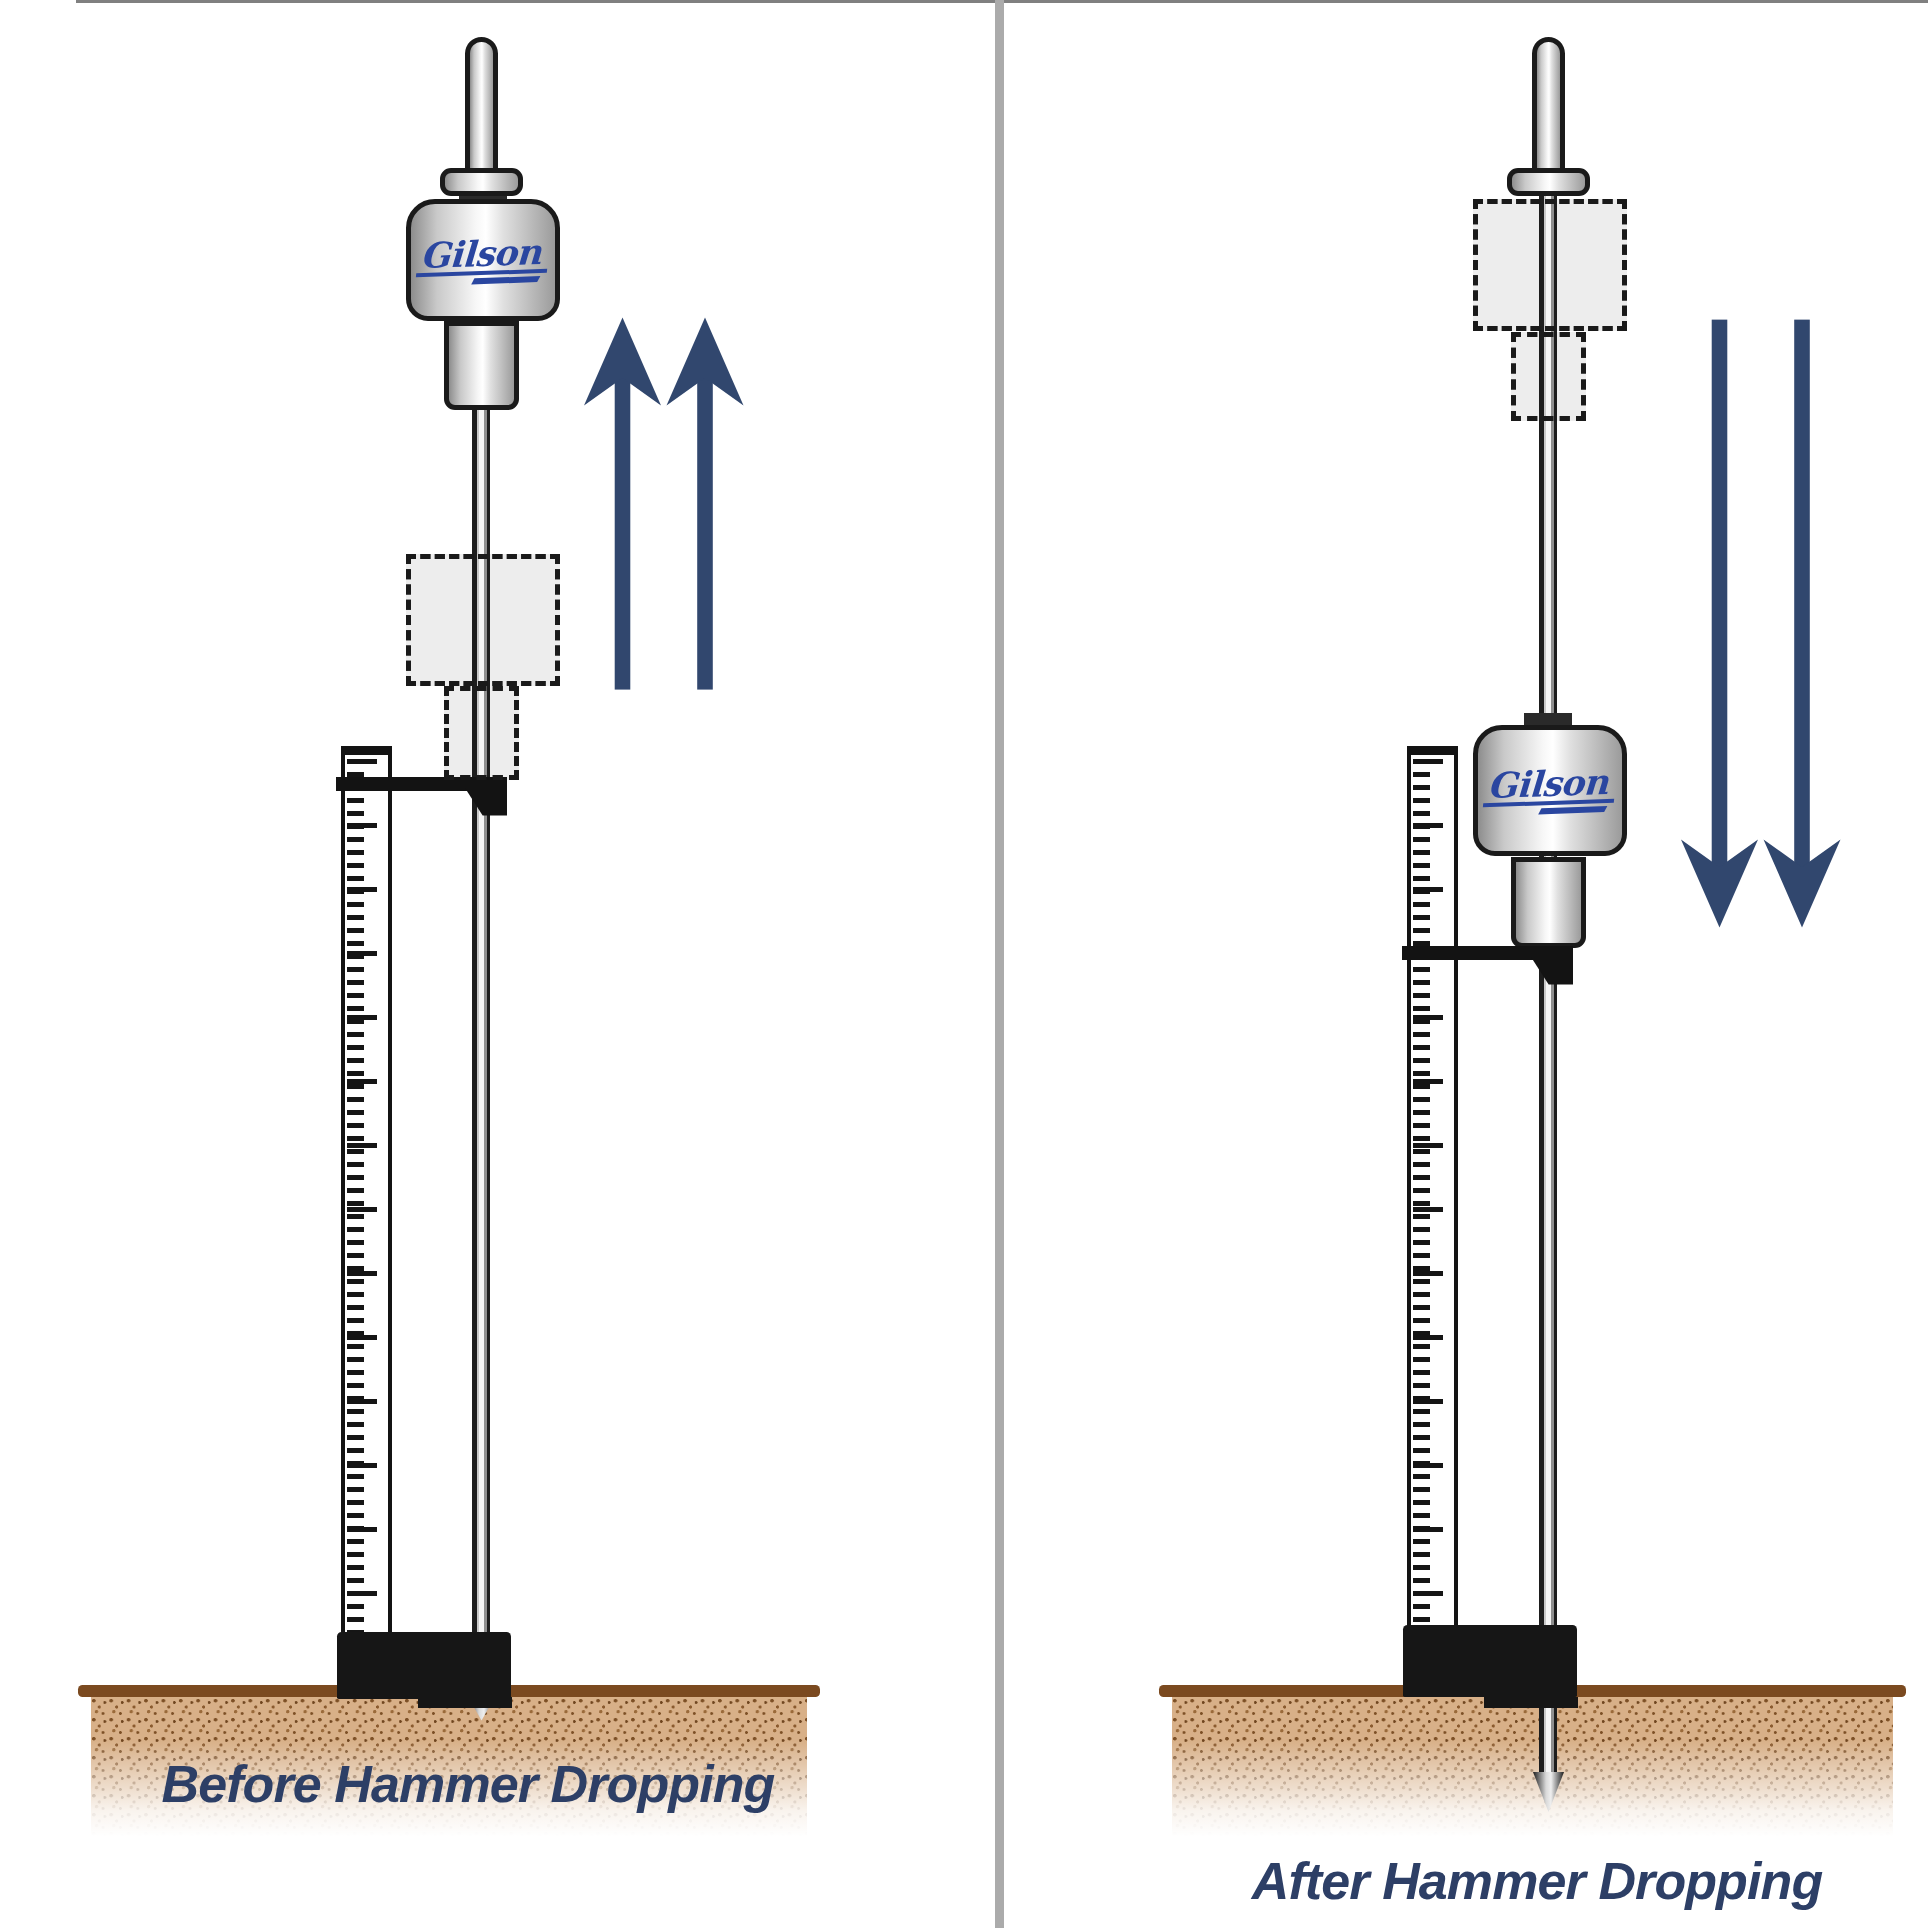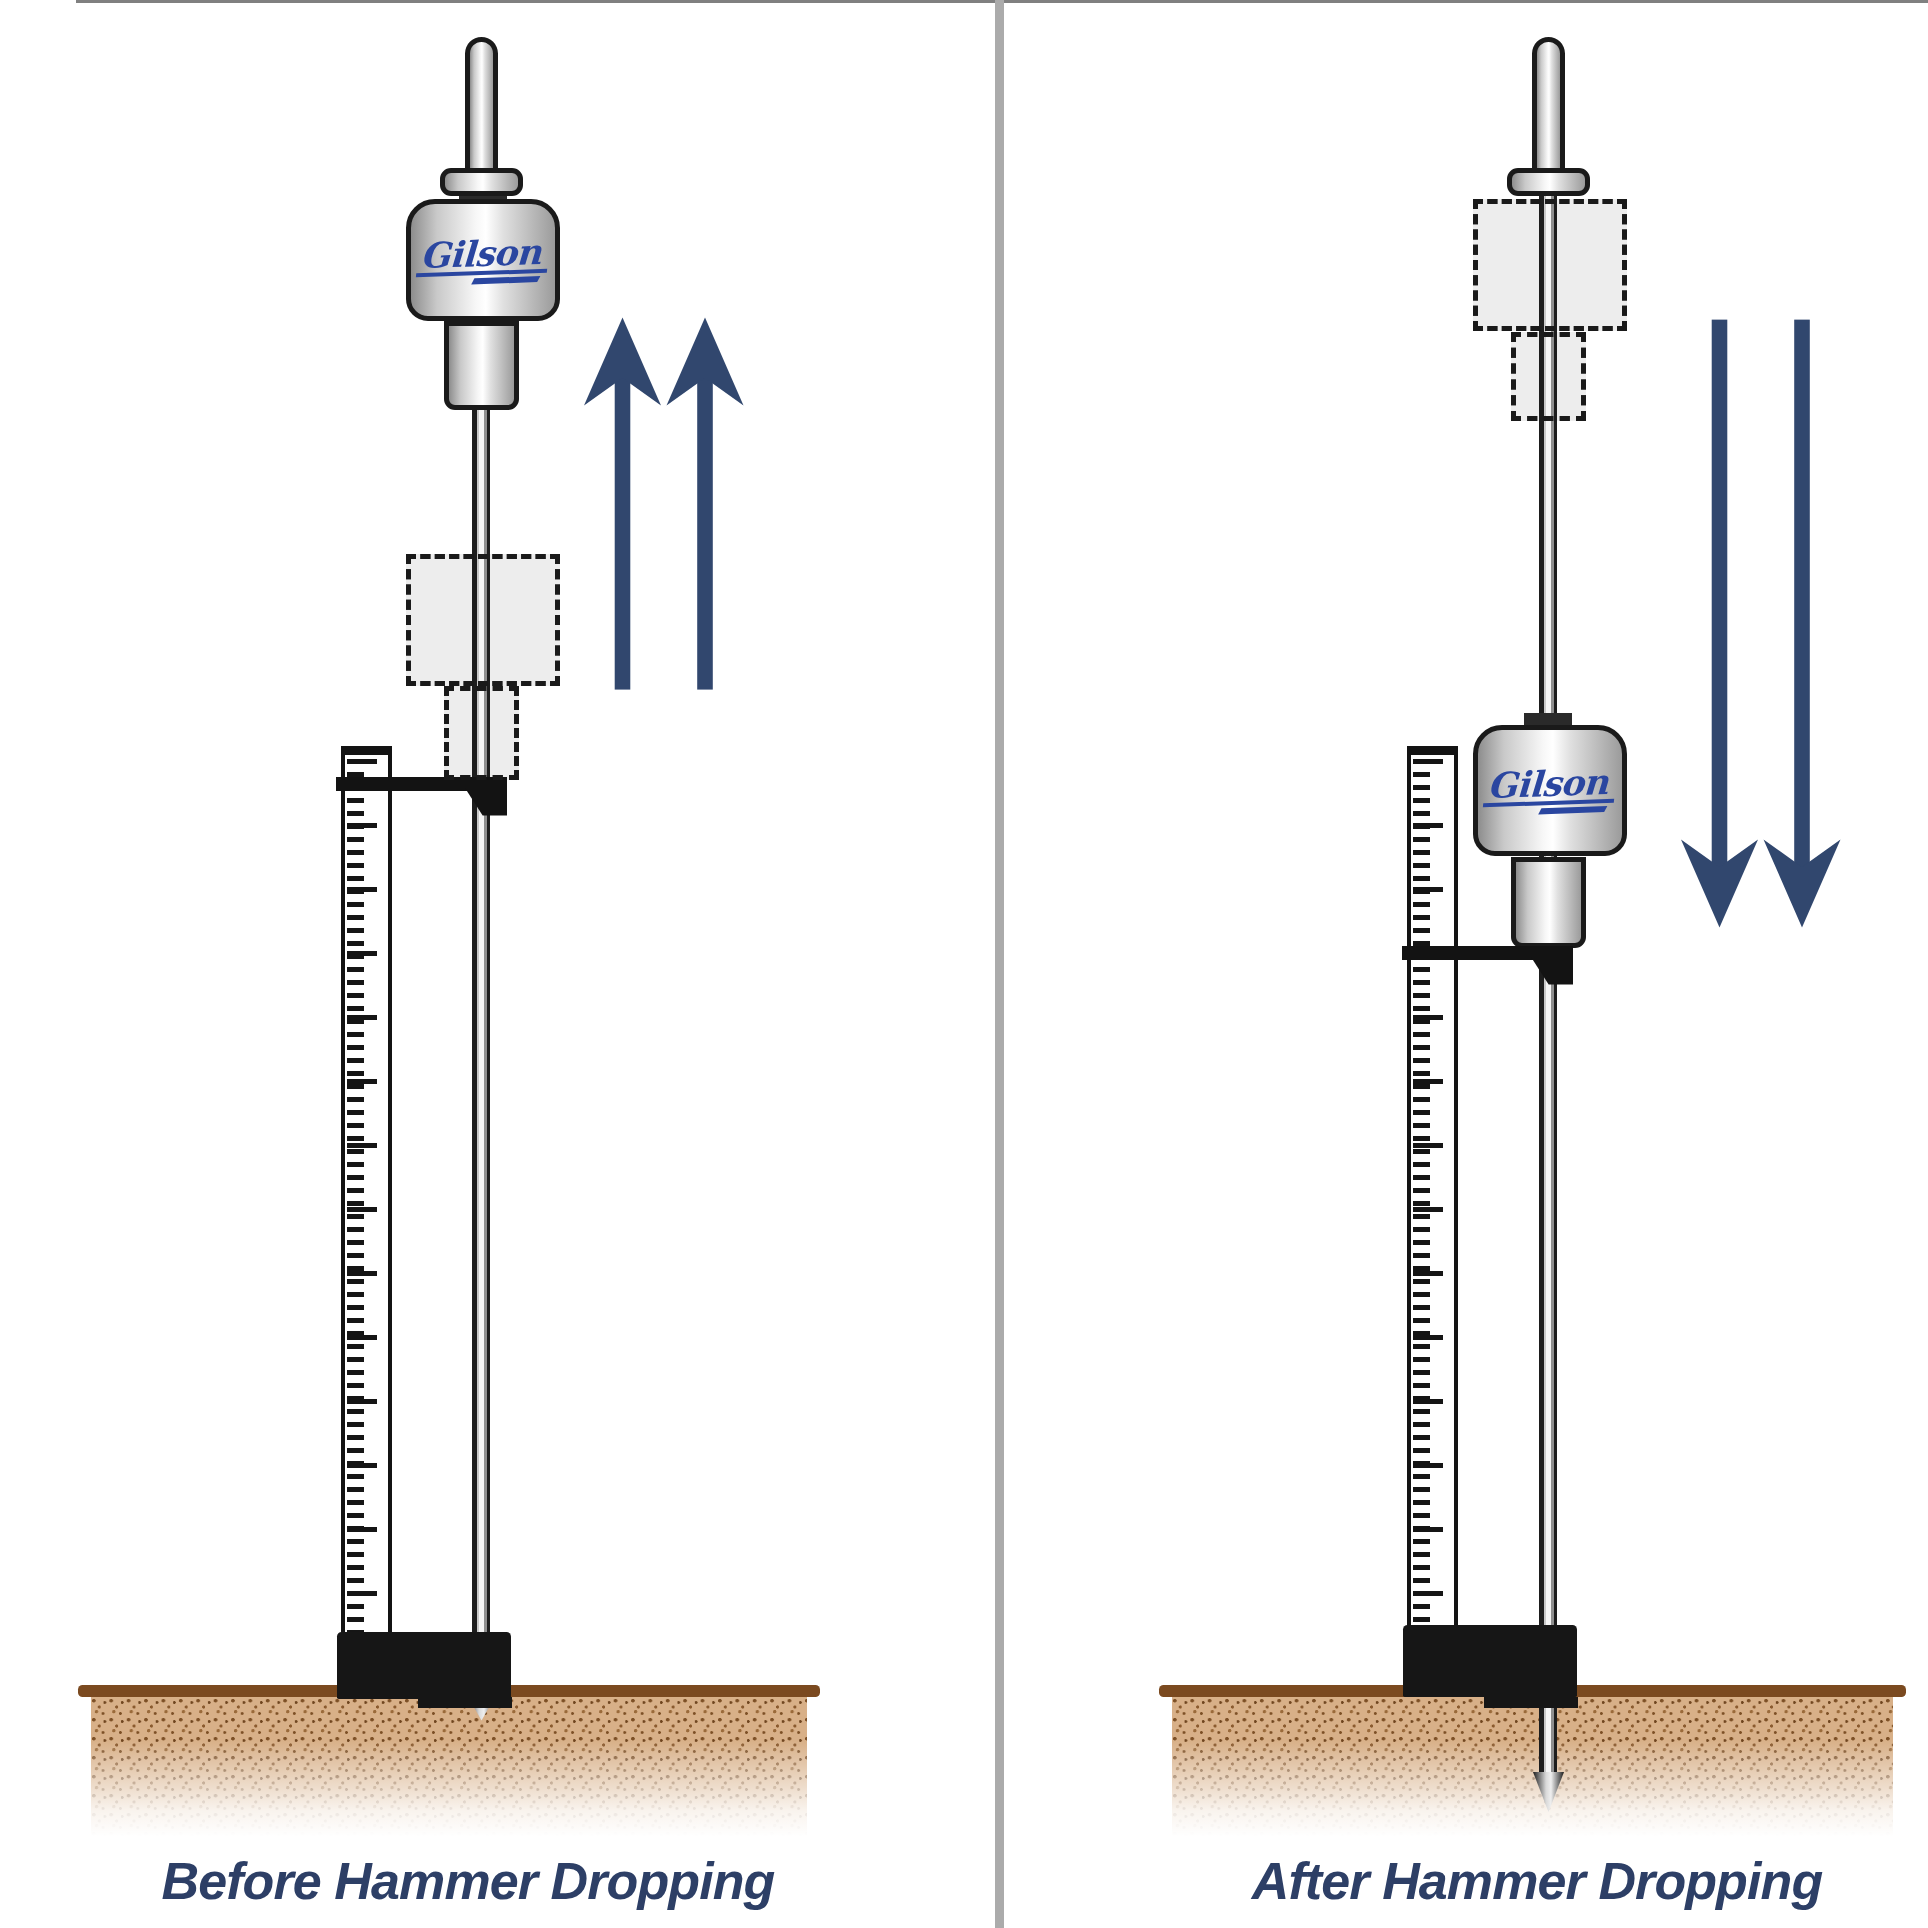--- a/index.html
+++ b/index.html
@@ -128,21 +128,21 @@
       <g>
         <rect x="33.5" y="58" width="17" height="348"></rect>
         <polygon points="42,0 84,96 42,66 0,96"></polygon>
       </g>
       <g transform="translate(90,0)">
         <rect x="33.5" y="58" width="17" height="348"></rect>
         <polygon points="42,0 84,96 42,66 0,96"></polygon>
       </g>
     </svg>
 
-    <div class="abs caption" style="left:55px;top:1851px;width:826px;">Before Hammer Dropping</div>
+    <div class="abs caption" style="left:55px;top:1754px;width:826px;">Before Hammer Dropping</div>
   </div>
 
   <div>
 
     <div class="abs ground-line" style="left:1159px;width:747px;"></div>
     <div class="abs ground-soil" style="left:1172px;width:721px;"></div>
 
     <div class="abs ruler" style="left:1407px;top:746px;width:51px;height:898px;">
       <div class="ruler-ticks"></div>
     </div>

